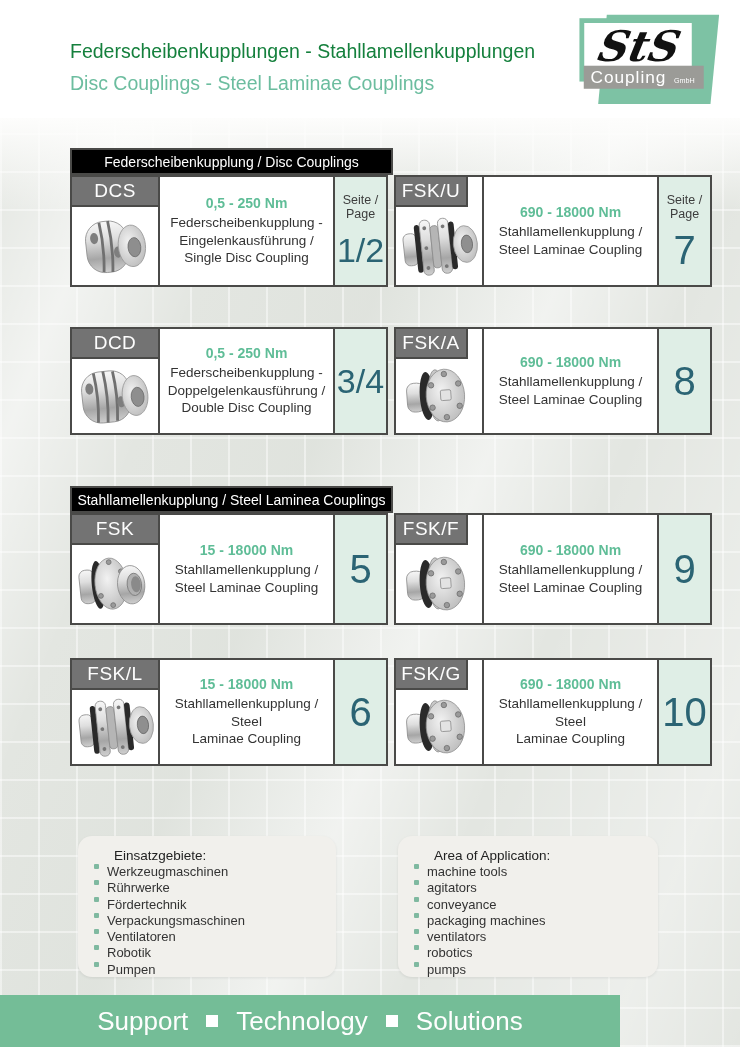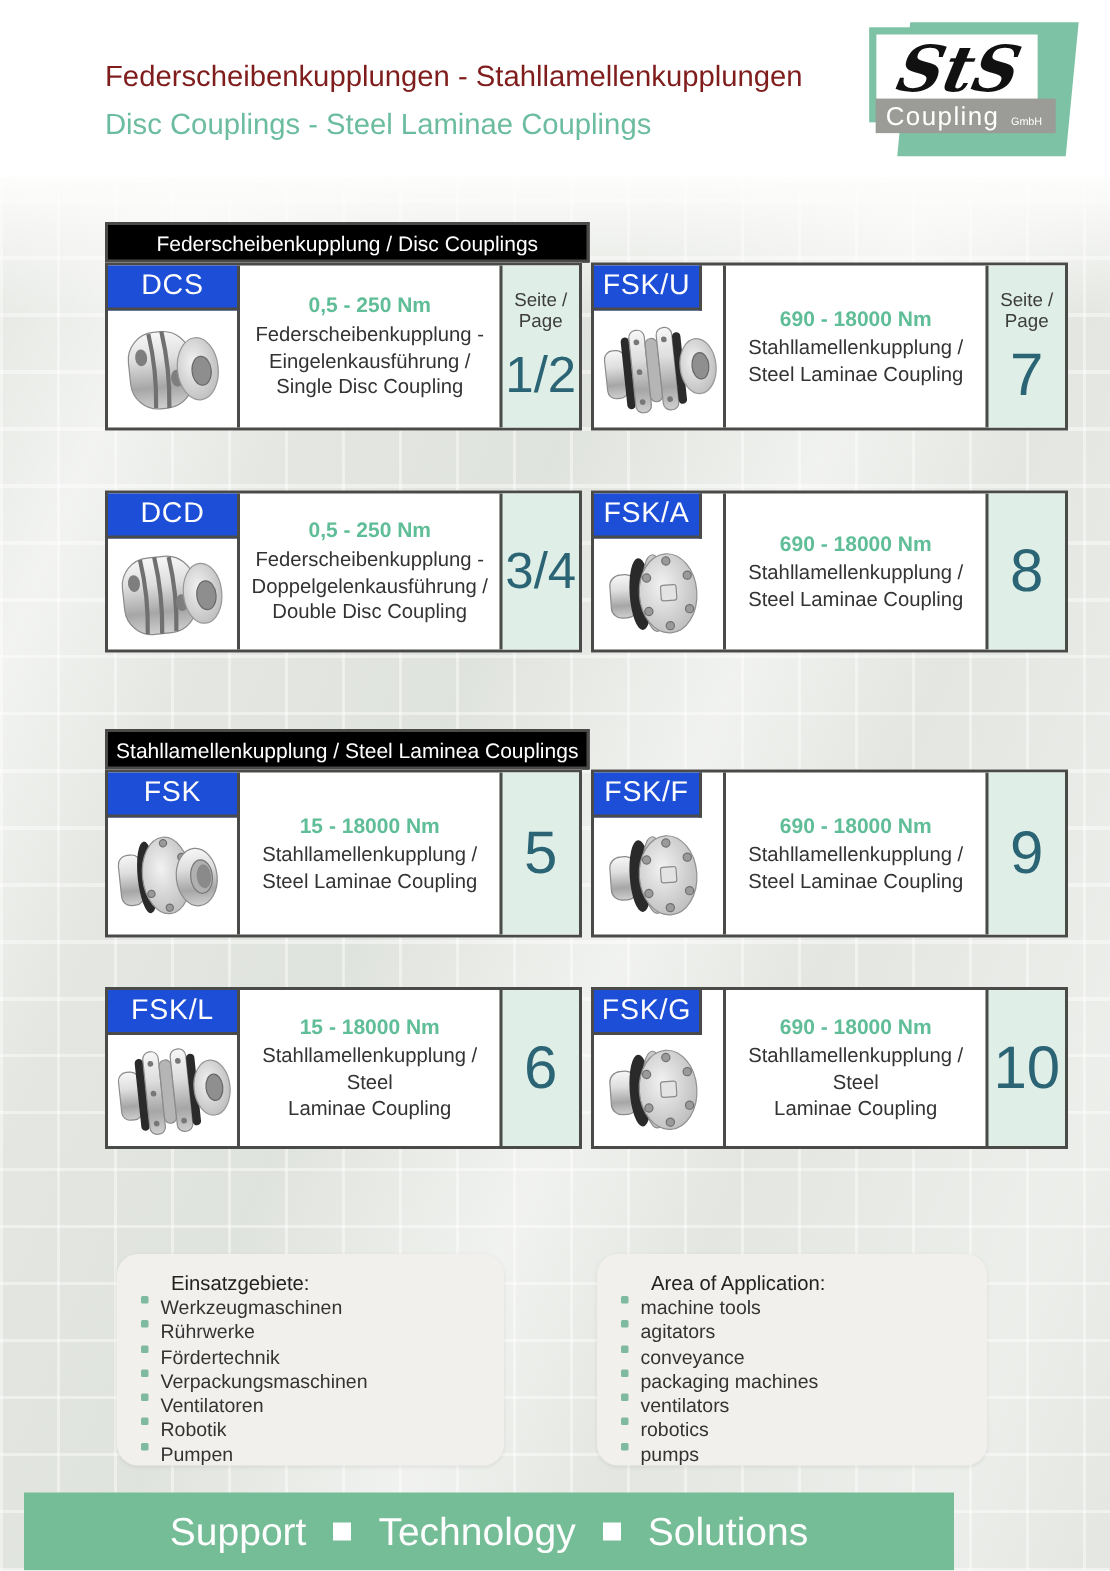--- a/index.html
+++ b/index.html
@@ -9,36 +9,36 @@
   
   #bg{position:absolute;left:0;top:118px;width:740px;height:929px;
       background-color:#e3e6e1;
       background-image:
         linear-gradient(180deg,#fdfdfc 0,rgba(253,253,252,0) 95px),
         repeating-linear-gradient(0deg,rgba(255,255,255,.45) 0 2px,rgba(255,255,255,0) 2px 38px),
         repeating-linear-gradient(90deg,rgba(255,255,255,.45) 0 2px,rgba(255,255,255,0) 2px 38px),
         linear-gradient(112deg,rgba(255,255,255,0) 0%,rgba(255,255,255,.55) 12%,rgba(255,255,255,0) 24%,rgba(220,224,218,.5) 40%,rgba(255,255,255,.5) 56%,rgba(255,255,255,0) 68%,rgba(255,255,255,.35) 88%,rgba(255,255,255,0) 100%);}
 
   
-  .hline{position:absolute;left:70px;color:#7f1d1d;font-size:19.5px;white-space:nowrap;}
+  .hline{position:absolute;left:70px;color:#15803d;font-size:19.5px;white-space:nowrap;}
   .h-de{top:40px;}
   .h-en{top:72px;color:#6cbd9f;}
   .logo{position:absolute;left:578px;top:10px;width:144px;height:98px;}
 
   
   .secbar{position:absolute;left:70px;width:323px;height:27px;background:#000000;
           border:2px solid #4a4a48;box-sizing:border-box;color:#fff;font-size:14px;
           display:flex;align-items:center;justify-content:center;white-space:nowrap;}
 
   
   .card{position:absolute;width:318px;background:#fff;border:2px solid #4a4a48;
         box-sizing:border-box;display:flex;}
   .col-left{width:88px;border-right:2px solid #4a4a48;box-sizing:border-box;
             display:flex;flex-direction:column;}
-  .plabel{height:30px;background:#1d4ed8;border-bottom:2px solid #4a4a48;box-sizing:border-box;
+  .plabel{height:30px;background:#737373;border-bottom:2px solid #4a4a48;box-sizing:border-box;
           color:#fdfdfd;font-size:19px;letter-spacing:.5px;text-align:center;line-height:27px;}
   .short .plabel{width:72px;border-right:2px solid #4a4a48;}
   .pimg{flex:1;display:flex;align-items:center;justify-content:center;overflow:hidden;}
   .cp{width:82px;height:72px;}
   .pdesc{flex:1;display:flex;flex-direction:column;justify-content:center;
          text-align:center;padding:2px 3px;box-sizing:border-box;}
   .torque{color:#5fbd97;font-weight:bold;font-size:14px;margin-bottom:3px;}
   .dtext{color:#333;font-size:13.5px;line-height:1.32;white-space:pre-line;}
   .ppage{width:53px;border-left:2px solid #4a4a48;box-sizing:border-box;background:#dfeee6;
          display:flex;flex-direction:column;align-items:center;}
@@ -53,21 +53,21 @@
   
   .panel{position:absolute;top:836px;height:141px;background:#f1f0ec;border-radius:14px;
          padding:12px 16px 10px 16px;box-sizing:border-box;box-shadow:0 1px 3px rgba(0,0,0,.08);}
   .ptitle{font-weight:normal;font-size:13.5px;color:#222;margin-bottom:1px;padding-left:20px;}
   .app-item{font-size:13px;color:#333;line-height:16.3px;display:flex;align-items:flex-start;}
   .bullet{display:inline-block;width:5px;height:5px;background:#7fb9a0;border-radius:1px;
           margin-right:8px;flex:0 0 auto;}
 
   
   .footer{position:absolute;left:0;top:995px;width:620px;height:52px;background:#74bd97;
-          display:flex;align-items:center;justify-content:center;color:#fefefe;font-size:26px;margin-left:16px;}
+          display:flex;align-items:center;justify-content:center;color:#fefefe;font-size:26px;}
   .fsq{display:inline-block;width:12px;height:12px;background:#fff;margin:0 18px;}
 </style>
 </head>
 <body>
 
 <div id="page">
   <div id="bg"></div>
 
   <svg width="0" height="0" style="position:absolute" aria-hidden="true">
     <defs>

